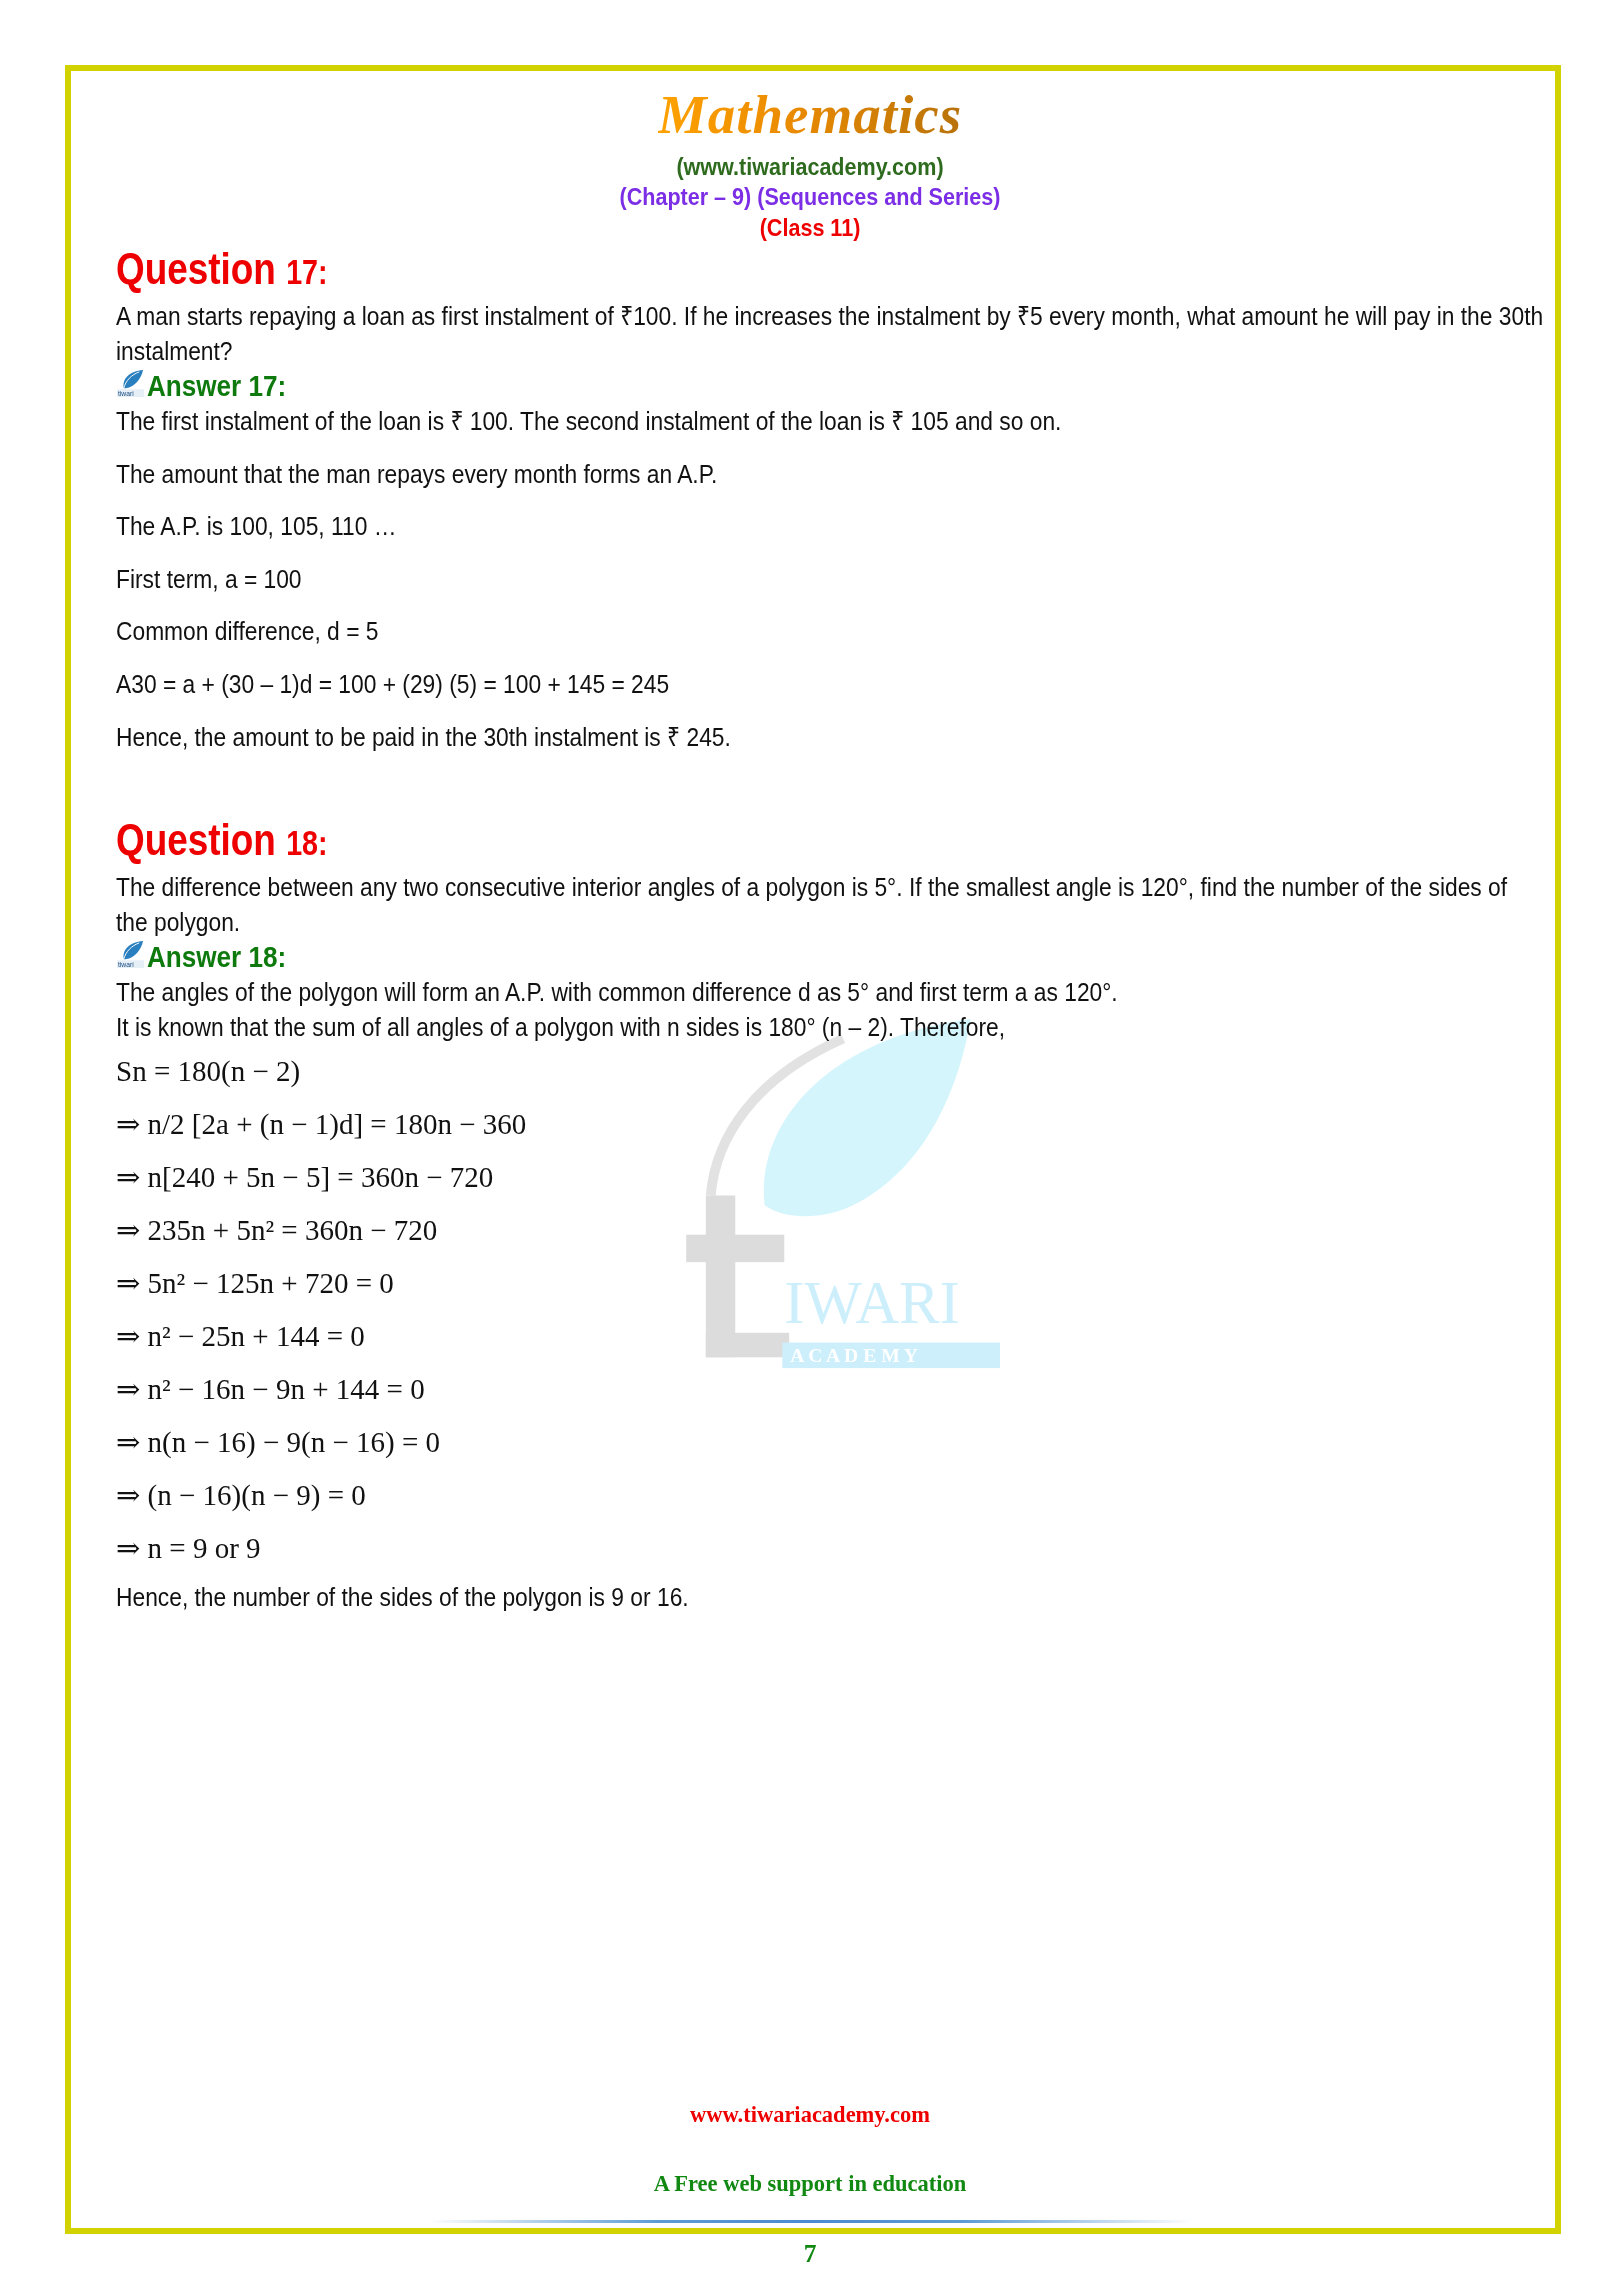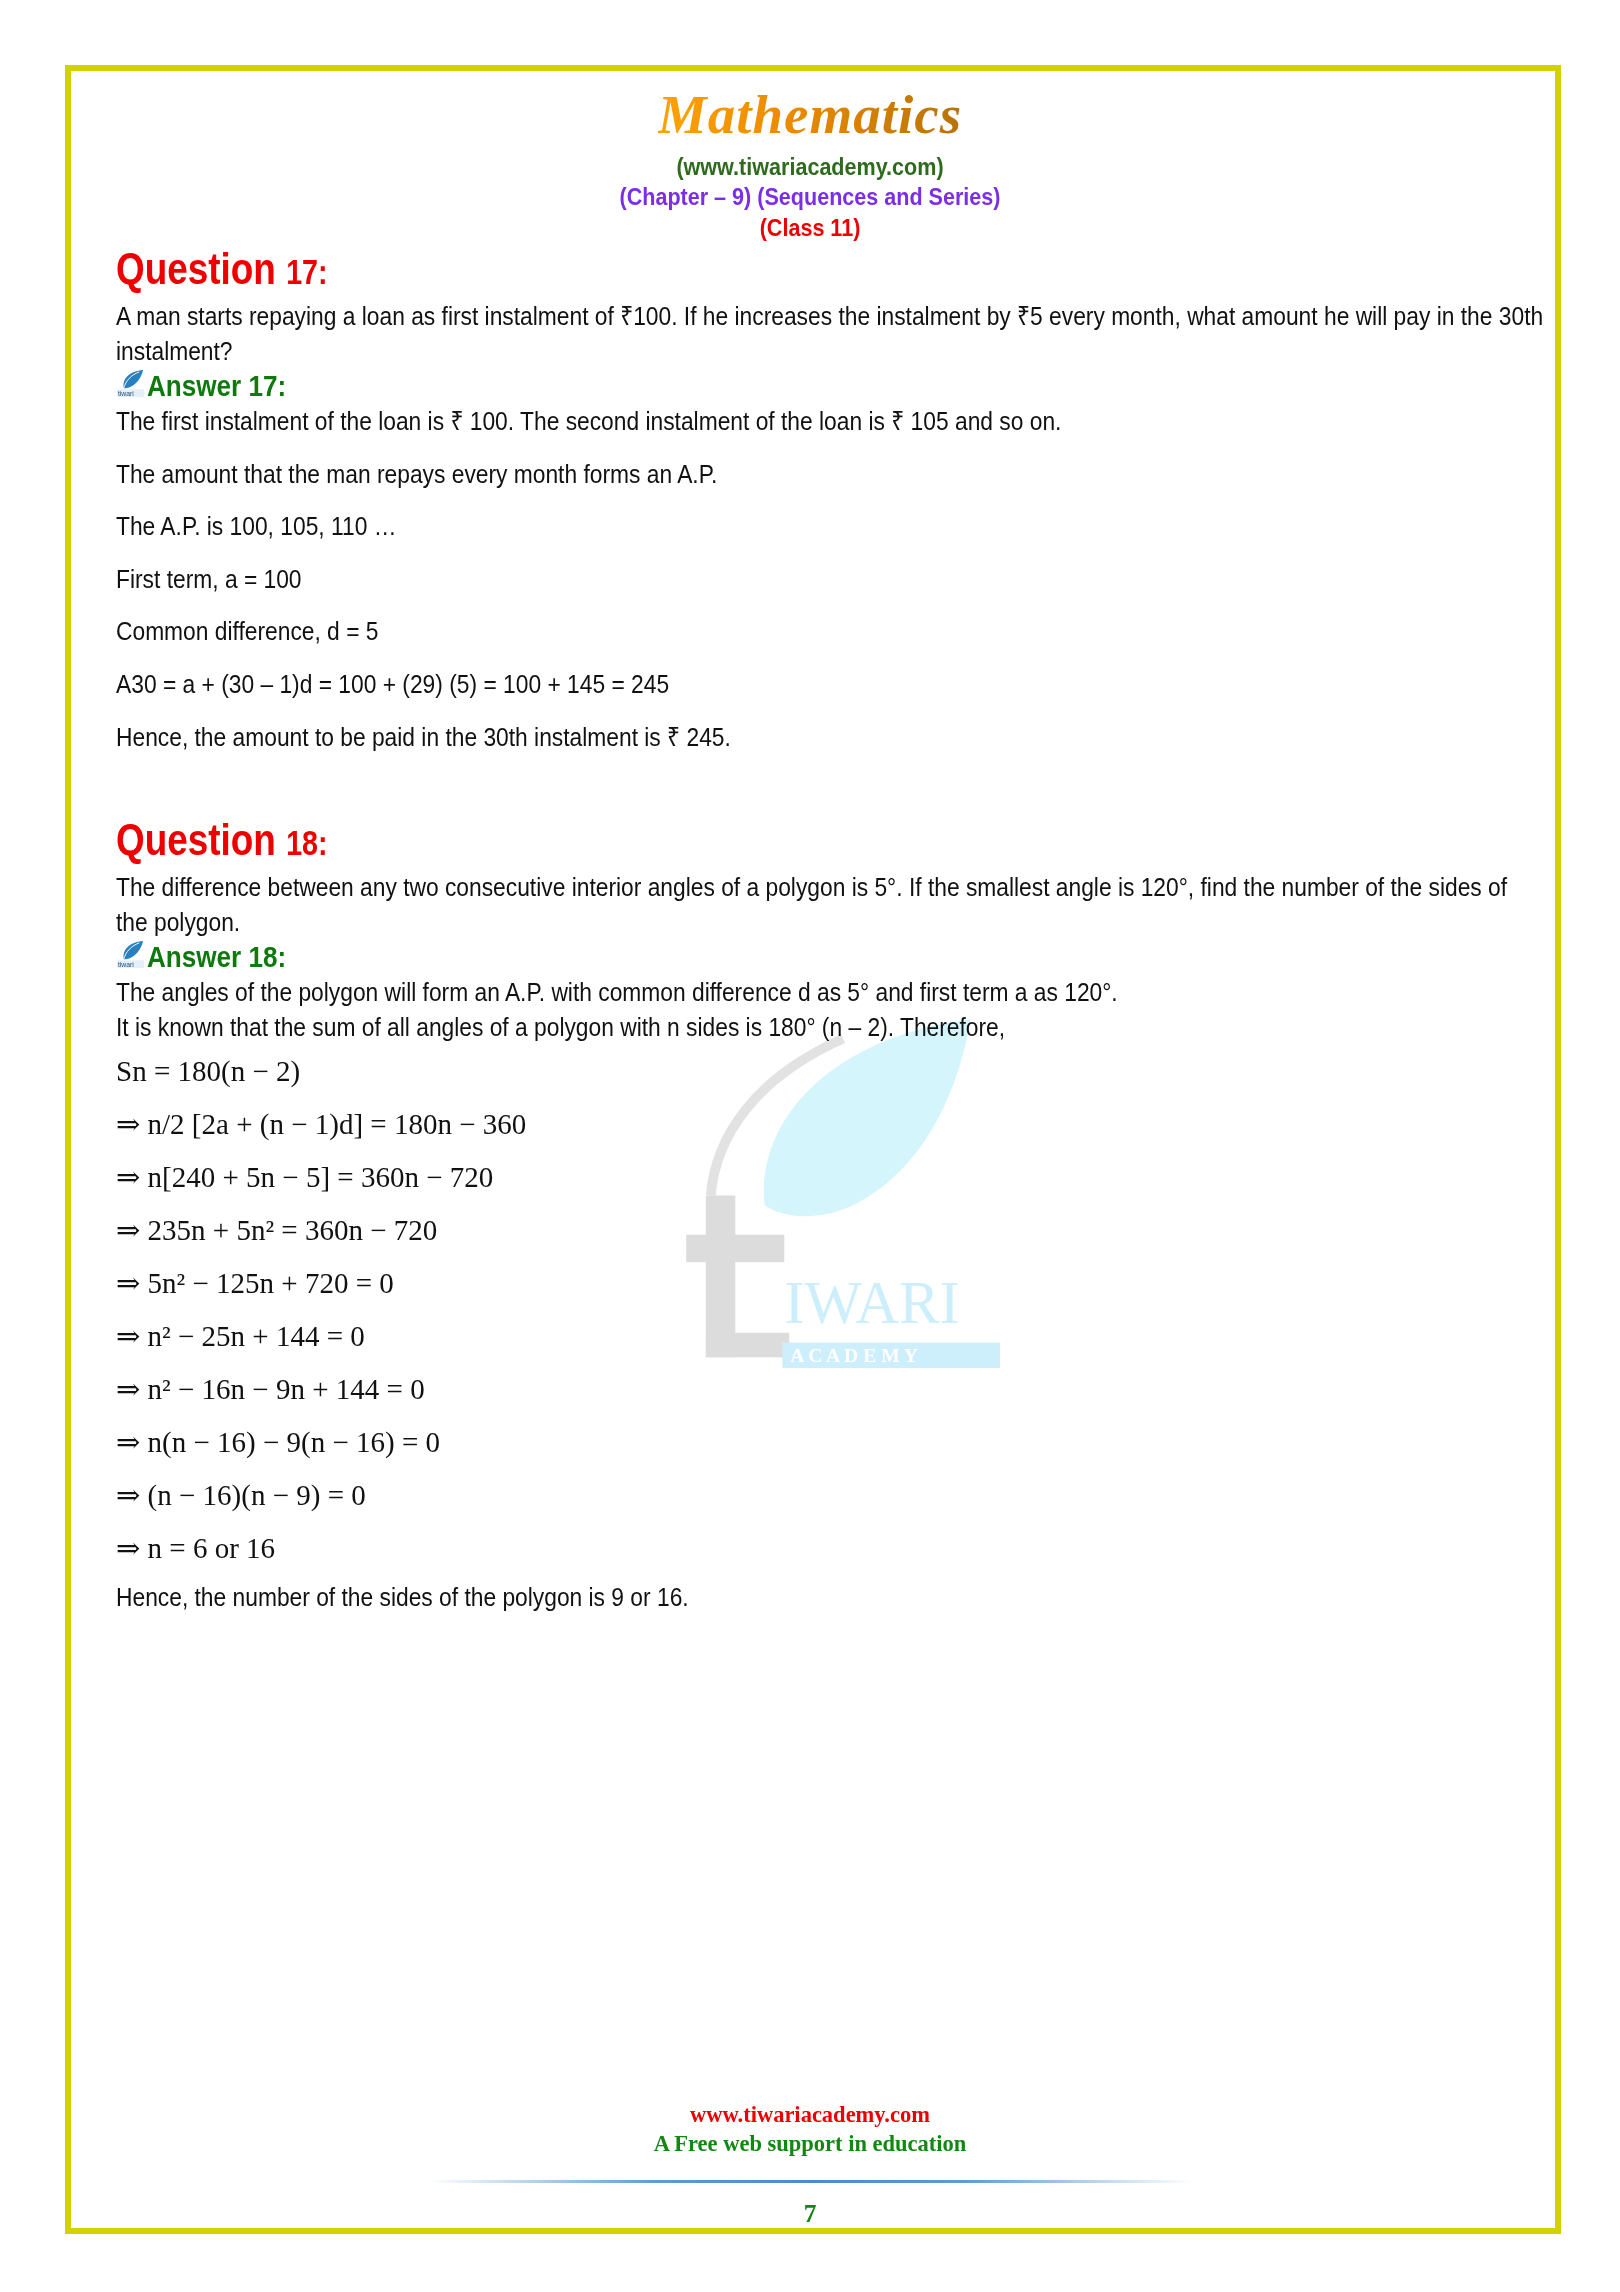--- a/index.html
+++ b/index.html
@@ -38,21 +38,21 @@
   .math { font-family:"Liberation Serif", "DejaVu Serif", serif; font-size:29px;
           line-height:37px; white-space:nowrap; }
   .mline { height:53px; display:flex; align-items:center; }
 
   .watermark { position:absolute; left:647px; top:1019px; width:353px; height:353px;
                pointer-events:none; }
   .footer { position:absolute; left:0; right:0; top:2100px; text-align:center; }
   .f-site { font-family:"Liberation Serif", serif; font-weight:bold; color:#ee0000;
             font-size:22.5px; line-height:29px; }
   .f-tag { font-family:"Liberation Serif", serif; font-weight:bold; color:#118811;
-           font-size:22.5px; line-height:29px; }
+           font-size:22.5px; line-height:29px;margin-top:40px; }
   .f-rule { margin:21.6px auto 0; width:765px; height:3.9px;
             background:linear-gradient(90deg,rgba(91,155,213,0) 0%,#5b9bd5 30%,#4a8ad0 50%,#5b9bd5 70%,rgba(91,155,213,0) 100%);
             border-radius:2px; }
   .f-page { font-family:"Liberation Serif", serif; font-weight:bold; color:#118811;
             font-size:25.5px; line-height:29px; margin-top:15.7px; }
 </style>
 </head>
 <body>
 
 <div class="frame"></div>
@@ -125,21 +125,21 @@
   <div class="math">
     <div class="mline">Sn = 180(n − 2)</div>
     <div class="mline">⇒ n/2 [2a + (n − 1)d] = 180n − 360</div>
     <div class="mline">⇒ n[240 + 5n − 5] = 360n − 720</div>
     <div class="mline">⇒ 235n + 5n² = 360n − 720</div>
     <div class="mline">⇒ 5n² − 125n + 720 = 0</div>
     <div class="mline">⇒ n² − 25n + 144 = 0</div>
     <div class="mline">⇒ n² − 16n − 9n + 144 = 0</div>
     <div class="mline">⇒ n(n − 16) − 9(n − 16) = 0</div>
     <div class="mline">⇒ (n − 16)(n − 9) = 0</div>
-    <div class="mline">⇒ n = 6 or 16</div>
+    <div class="mline">⇒ n = 9 or 9</div>
   </div>
   <div style="height:5.9px"></div>
   <div class="para">Hence, the number of the sides of the polygon is 9 or 16.</div>
 </div>
 
 <div class="footer">
   <div class="f-site">www.tiwariacademy.com</div>
   <div class="f-tag">A Free web support in education</div>
   <div class="f-rule"></div>
   <div class="f-page">7</div>

